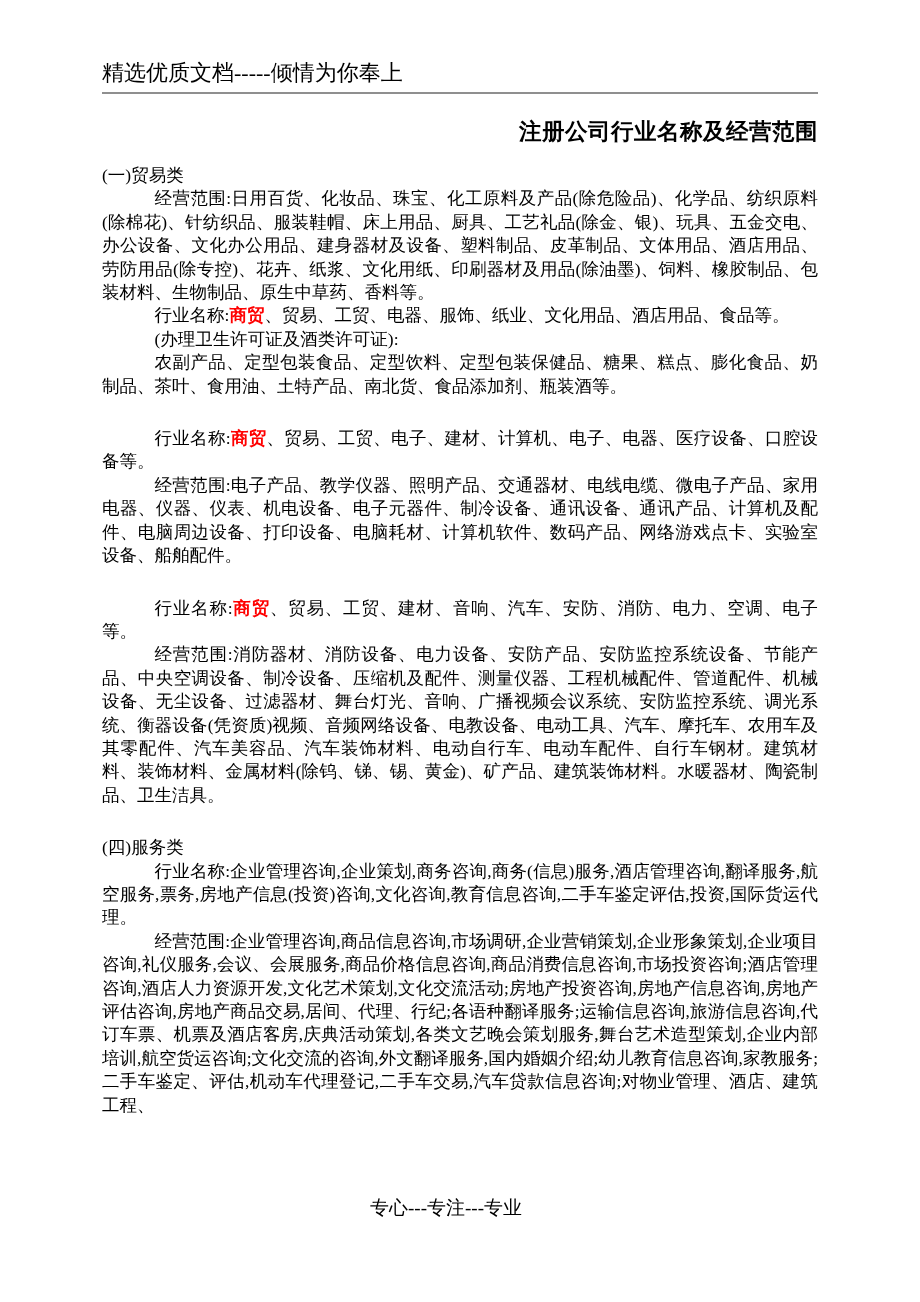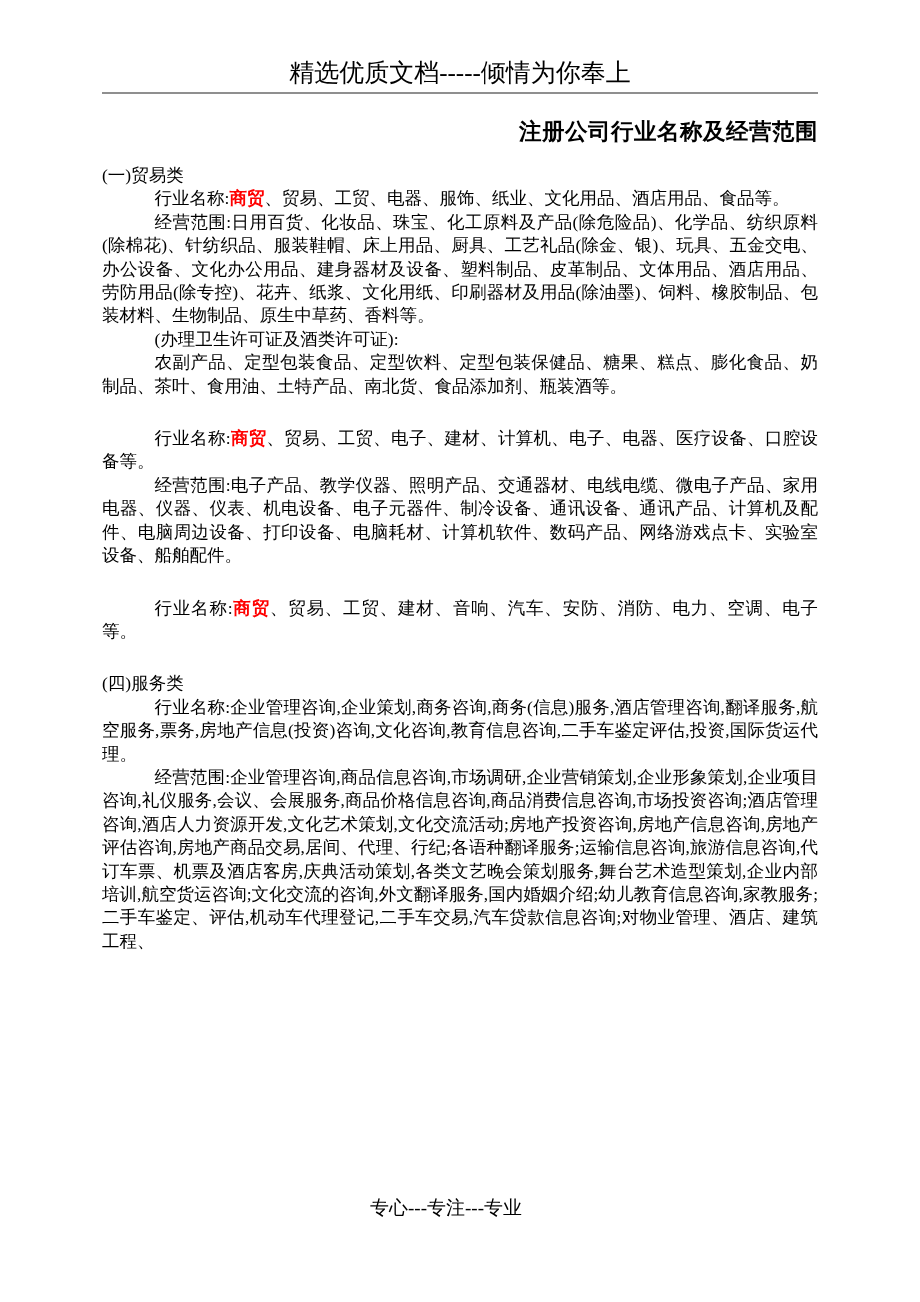--- a/index.html
+++ b/index.html
@@ -14,22 +14,22 @@
     background: #ffffff;
     color: #000000;
     font-family: "Liberation Serif", "DejaVu Serif", serif;
     overflow: hidden;
   }
   .doc-header {
     position: absolute;
     top: 62px;
     left: 102px;
     width: 716px;
-    text-align: center;
-    font-size: 25px;
+    text-align: left;
+    font-size: 22px;
     line-height: 22px;
     padding-bottom: 8px;
     border-bottom: 2px solid #8f8f8f;
   }
   .doc-title {
     position: absolute;
     top: 119px;
     left: 102px;
     width: 716px;
     text-align: right;
@@ -70,33 +70,34 @@
 <div class="page">
 
   <div class="doc-header">精选优质文档-----倾情为你奉上</div>
 
   <div class="doc-title">注册公司行业名称及经营范围</div>
 
   <div class="doc-body">
 
     <div class="section first">
       <div class="section-heading">(一)贸易类</div>
+      <p>经营范围:日用百货、化妆品、珠宝、化工原料及产品(除危险品)、化学品、纺织原料(除棉花)、针纺织品、服装鞋帽、床上用品、厨具、工艺礼品(除金、银)、玩具、五金交电、办公设备、文化办公用品、建身器材及设备、塑料制品、皮革制品、文体用品、酒店用品、劳防用品(除专控)、花卉、纸浆、文化用纸、印刷器材及用品(除油墨)、饲料、橡胶制品、包装材料、生物制品、原生中草药、香料等。</p>
       <p><span>行业名称:</span><span class="hl" style="color: rgb(255, 0, 0);">商贸</span><span>、贸易、工贸、电器、服饰、纸业、文化用品、酒店用品、食品等。</span></p>
-      <p>经营范围:日用百货、化妆品、珠宝、化工原料及产品(除危险品)、化学品、纺织原料(除棉花)、针纺织品、服装鞋帽、床上用品、厨具、工艺礼品(除金、银)、玩具、五金交电、办公设备、文化办公用品、建身器材及设备、塑料制品、皮革制品、文体用品、酒店用品、劳防用品(除专控)、花卉、纸浆、文化用纸、印刷器材及用品(除油墨)、饲料、橡胶制品、包装材料、生物制品、原生中草药、香料等。</p>
       <p>(办理卫生许可证及酒类许可证):</p>
       <p>农副产品、定型包装食品、定型饮料、定型包装保健品、糖果、糕点、膨化食品、奶制品、茶叶、食用油、土特产品、南北货、食品添加剂、瓶装酒等。</p>
     </div>
 
     <div class="section">
       <p><span>行业名称:</span><span class="hl" style="color: rgb(255, 0, 0);">商贸</span><span>、贸易、工贸、电子、建材、计算机、电子、电器、医疗设备、口腔设备等。</span></p>
       <p>经营范围:电子产品、教学仪器、照明产品、交通器材、电线电缆、微电子产品、家用电器、仪器、仪表、机电设备、电子元器件、制冷设备、通讯设备、通讯产品、计算机及配件、电脑周边设备、打印设备、电脑耗材、计算机软件、数码产品、网络游戏点卡、实验室设备、船舶配件。</p>
     </div>
 
     <div class="section">
       <p><span>行业名称:</span><span class="hl" style="color: rgb(255, 0, 0);">商贸</span><span>、贸易、工贸、建材、音响、汽车、安防、消防、电力、空调、电子等。</span></p>
+      <p>经营范围:消防器材、消防设备、电力设备、安防产品、安防监控系统设备、节能产品、中央空调设备、制冷设备、压缩机及配件、测量仪器、工程机械配件、管道配件、机械设备、无尘设备、过滤器材、舞台灯光、音响、广播视频会议系统、安防监控系统、调光系统、衡器设备(凭资质)视频、音频网络设备、电教设备、电动工具、汽车、摩托车、农用车及其零配件、汽车美容品、汽车装饰材料、电动自行车、电动车配件、自行车钢材。建筑材料、装饰材料、金属材料(除钨、锑、锡、黄金)、矿产品、建筑装饰材料。水暖器材、陶瓷制品、卫生洁具。</p>
     </div>
 
     <div class="section">
       <div class="section-heading">(四)服务类</div>
       <p><span>行业名称:</span><span>企业管理咨询,企业策划,商务咨询,商务(信息)服务,酒店管理咨询,翻译服务,航空服务,票务,房地产信息(投资)咨询,文化咨询,教育信息咨询,二手车鉴定评估,投资,国际货运代理。</span></p>
       <p>经营范围:企业管理咨询,商品信息咨询,市场调研,企业营销策划,企业形象策划,企业项目咨询,礼仪服务,会议、会展服务,商品价格信息咨询,商品消费信息咨询,市场投资咨询;酒店管理咨询,酒店人力资源开发,文化艺术策划,文化交流活动;房地产投资咨询,房地产信息咨询,房地产评估咨询,房地产商品交易,居间、代理、行纪;各语种翻译服务;运输信息咨询,旅游信息咨询,代订车票、机票及酒店客房,庆典活动策划,各类文艺晚会策划服务,舞台艺术造型策划,企业内部培训,航空货运咨询;文化交流的咨询,外文翻译服务,国内婚姻介绍;幼儿教育信息咨询,家教服务;二手车鉴定、评估,机动车代理登记,二手车交易,汽车贷款信息咨询;对物业管理、酒店、建筑工程、</p>
     </div>
 
   </div>
 

